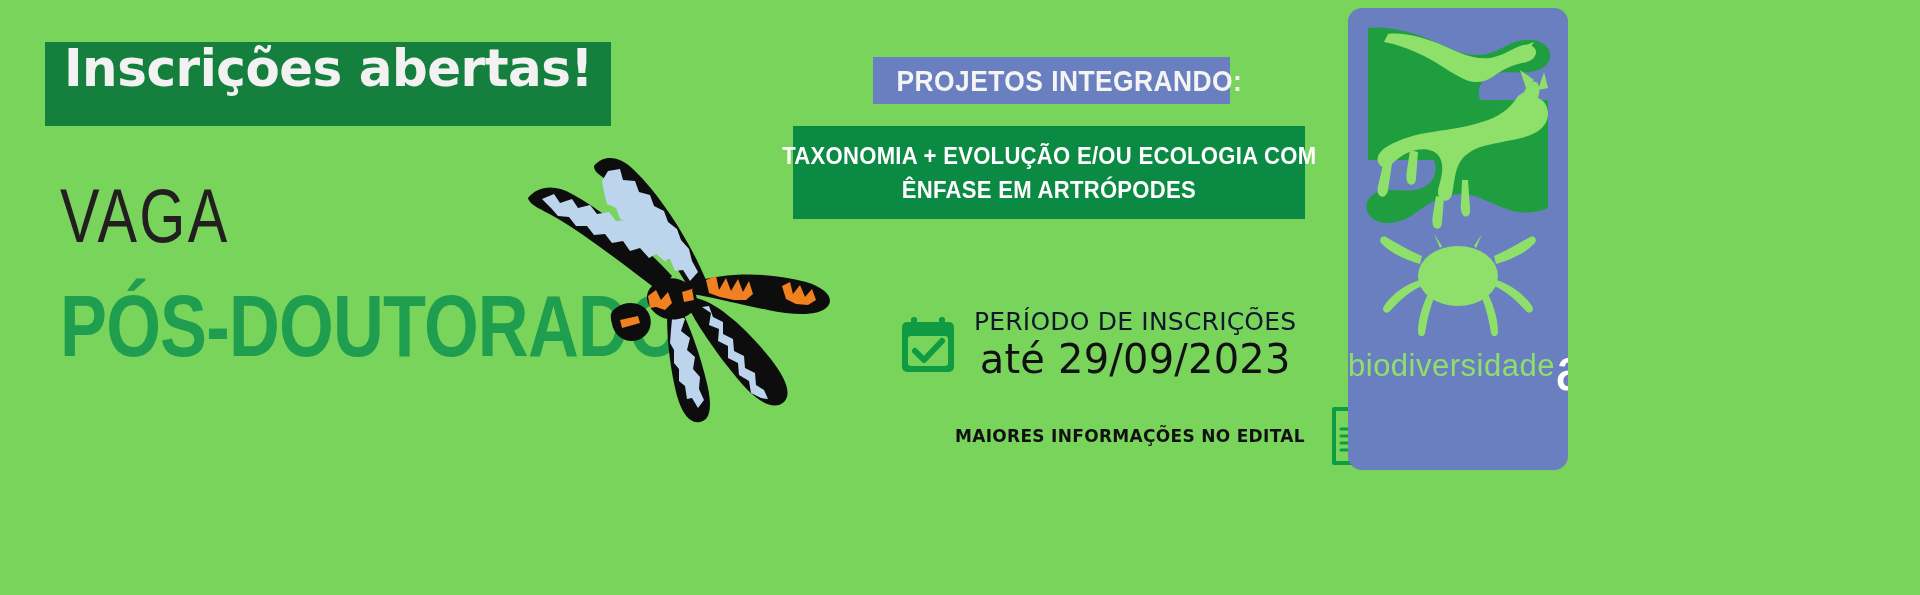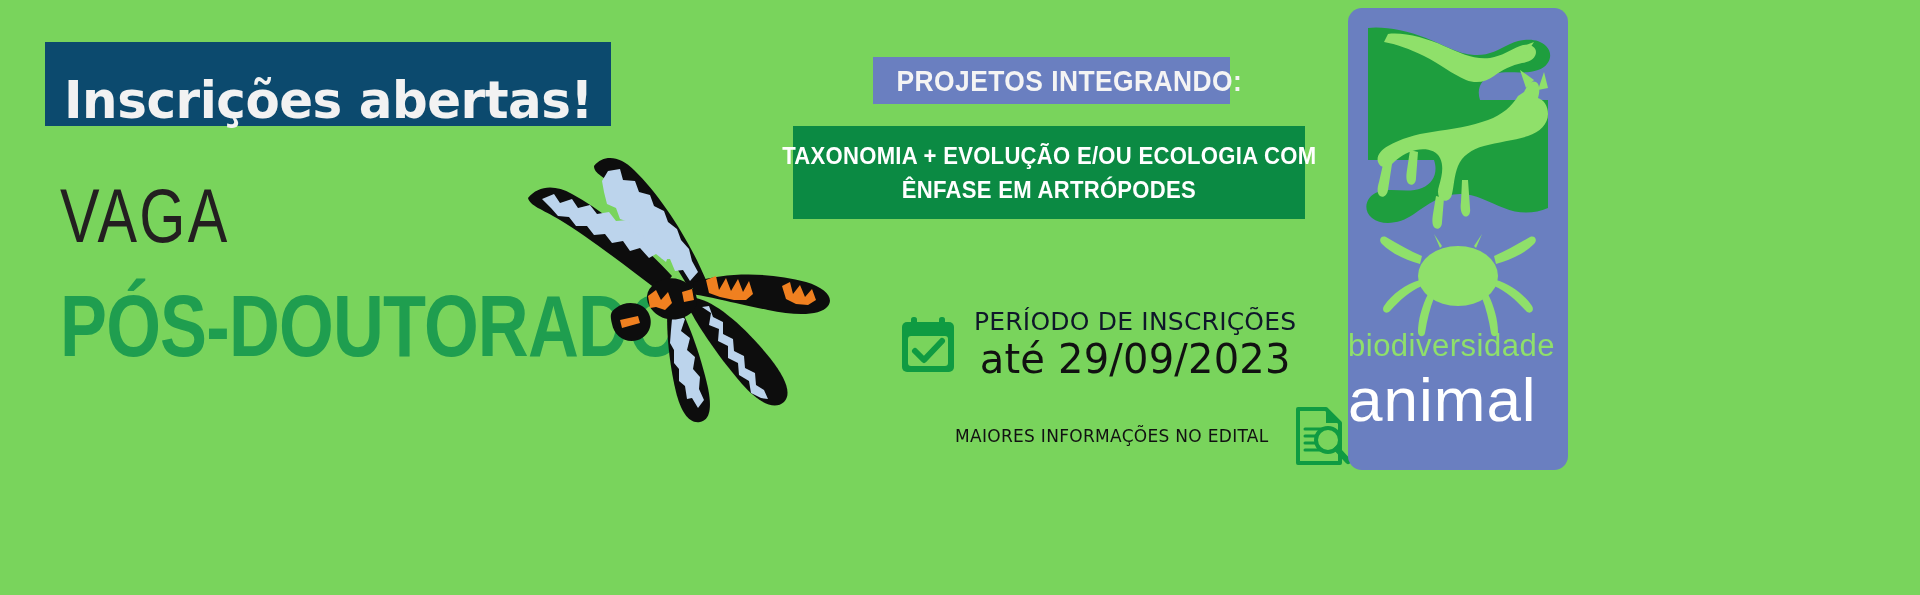--- a/index.html
+++ b/index.html
@@ -13,22 +13,22 @@
     position:relative;width:1920px;height:595px;
     background:#79d45c;overflow:hidden;
   }
 
   
   .abs{position:absolute;}
 
   
   #chip-inscricoes{
     left:45px;top:42px;width:566px;height:84px;
-    background:#0c4a6e;
-    display:flex;align-items:flex-end;justify-content:center;
+    background:#15803d;
+    display:flex;align-items:flex-start;justify-content:center;
   }
   #chip-inscricoes .txt{
     color:#f2f2f2;
     font-family:"DejaVu Sans", sans-serif;
     font-weight:bold;
     font-size:52px;
     letter-spacing:-0.5px;
     line-height:1;
     white-space:nowrap;
     transform:scaleX(0.96);
@@ -112,36 +112,36 @@
   }
 
   
   #edital-block{
     left:955px;top:405px;
     display:flex;align-items:center;gap:24px;
   }
   #edital-text{
     color:#111111;
     font-family:"DejaVu Sans",sans-serif;
-    font-weight:normal;font-size:17px;line-height:1;
+    font-weight:bold;font-size:17px;line-height:1;
     letter-spacing:0.3px;white-space:nowrap;
   }
   #doc-search-icon{width:60px;height:62px;flex:0 0 auto;}
   #doc-search-icon svg{display:block;width:100%;height:100%;}
 
   
   #logo-panel{
     left:1348px;top:8px;width:220px;height:462px;
     background:#6a7fc0;border-radius:14px;overflow:hidden;
   }
   #logo-art{position:absolute;left:0;top:0;width:220px;height:330px;}
   #logo-art svg{display:block;width:100%;height:100%;}
   #logo-word{
     position:absolute;left:0;top:322px;width:220px;
-    display:flex;flex-direction:column;
+    display:flex;flex-direction:row;align-items:center;
   }
   #logo-word-1{
     color:#8fe06a;
     font-family:"Liberation Sans",sans-serif;
     font-weight:400;font-size:31px;line-height:1;
     letter-spacing:0.5px;white-space:nowrap;
   }
   #logo-word-2{
     color:#ffffff;
     font-family:"Liberation Sans",sans-serif;

